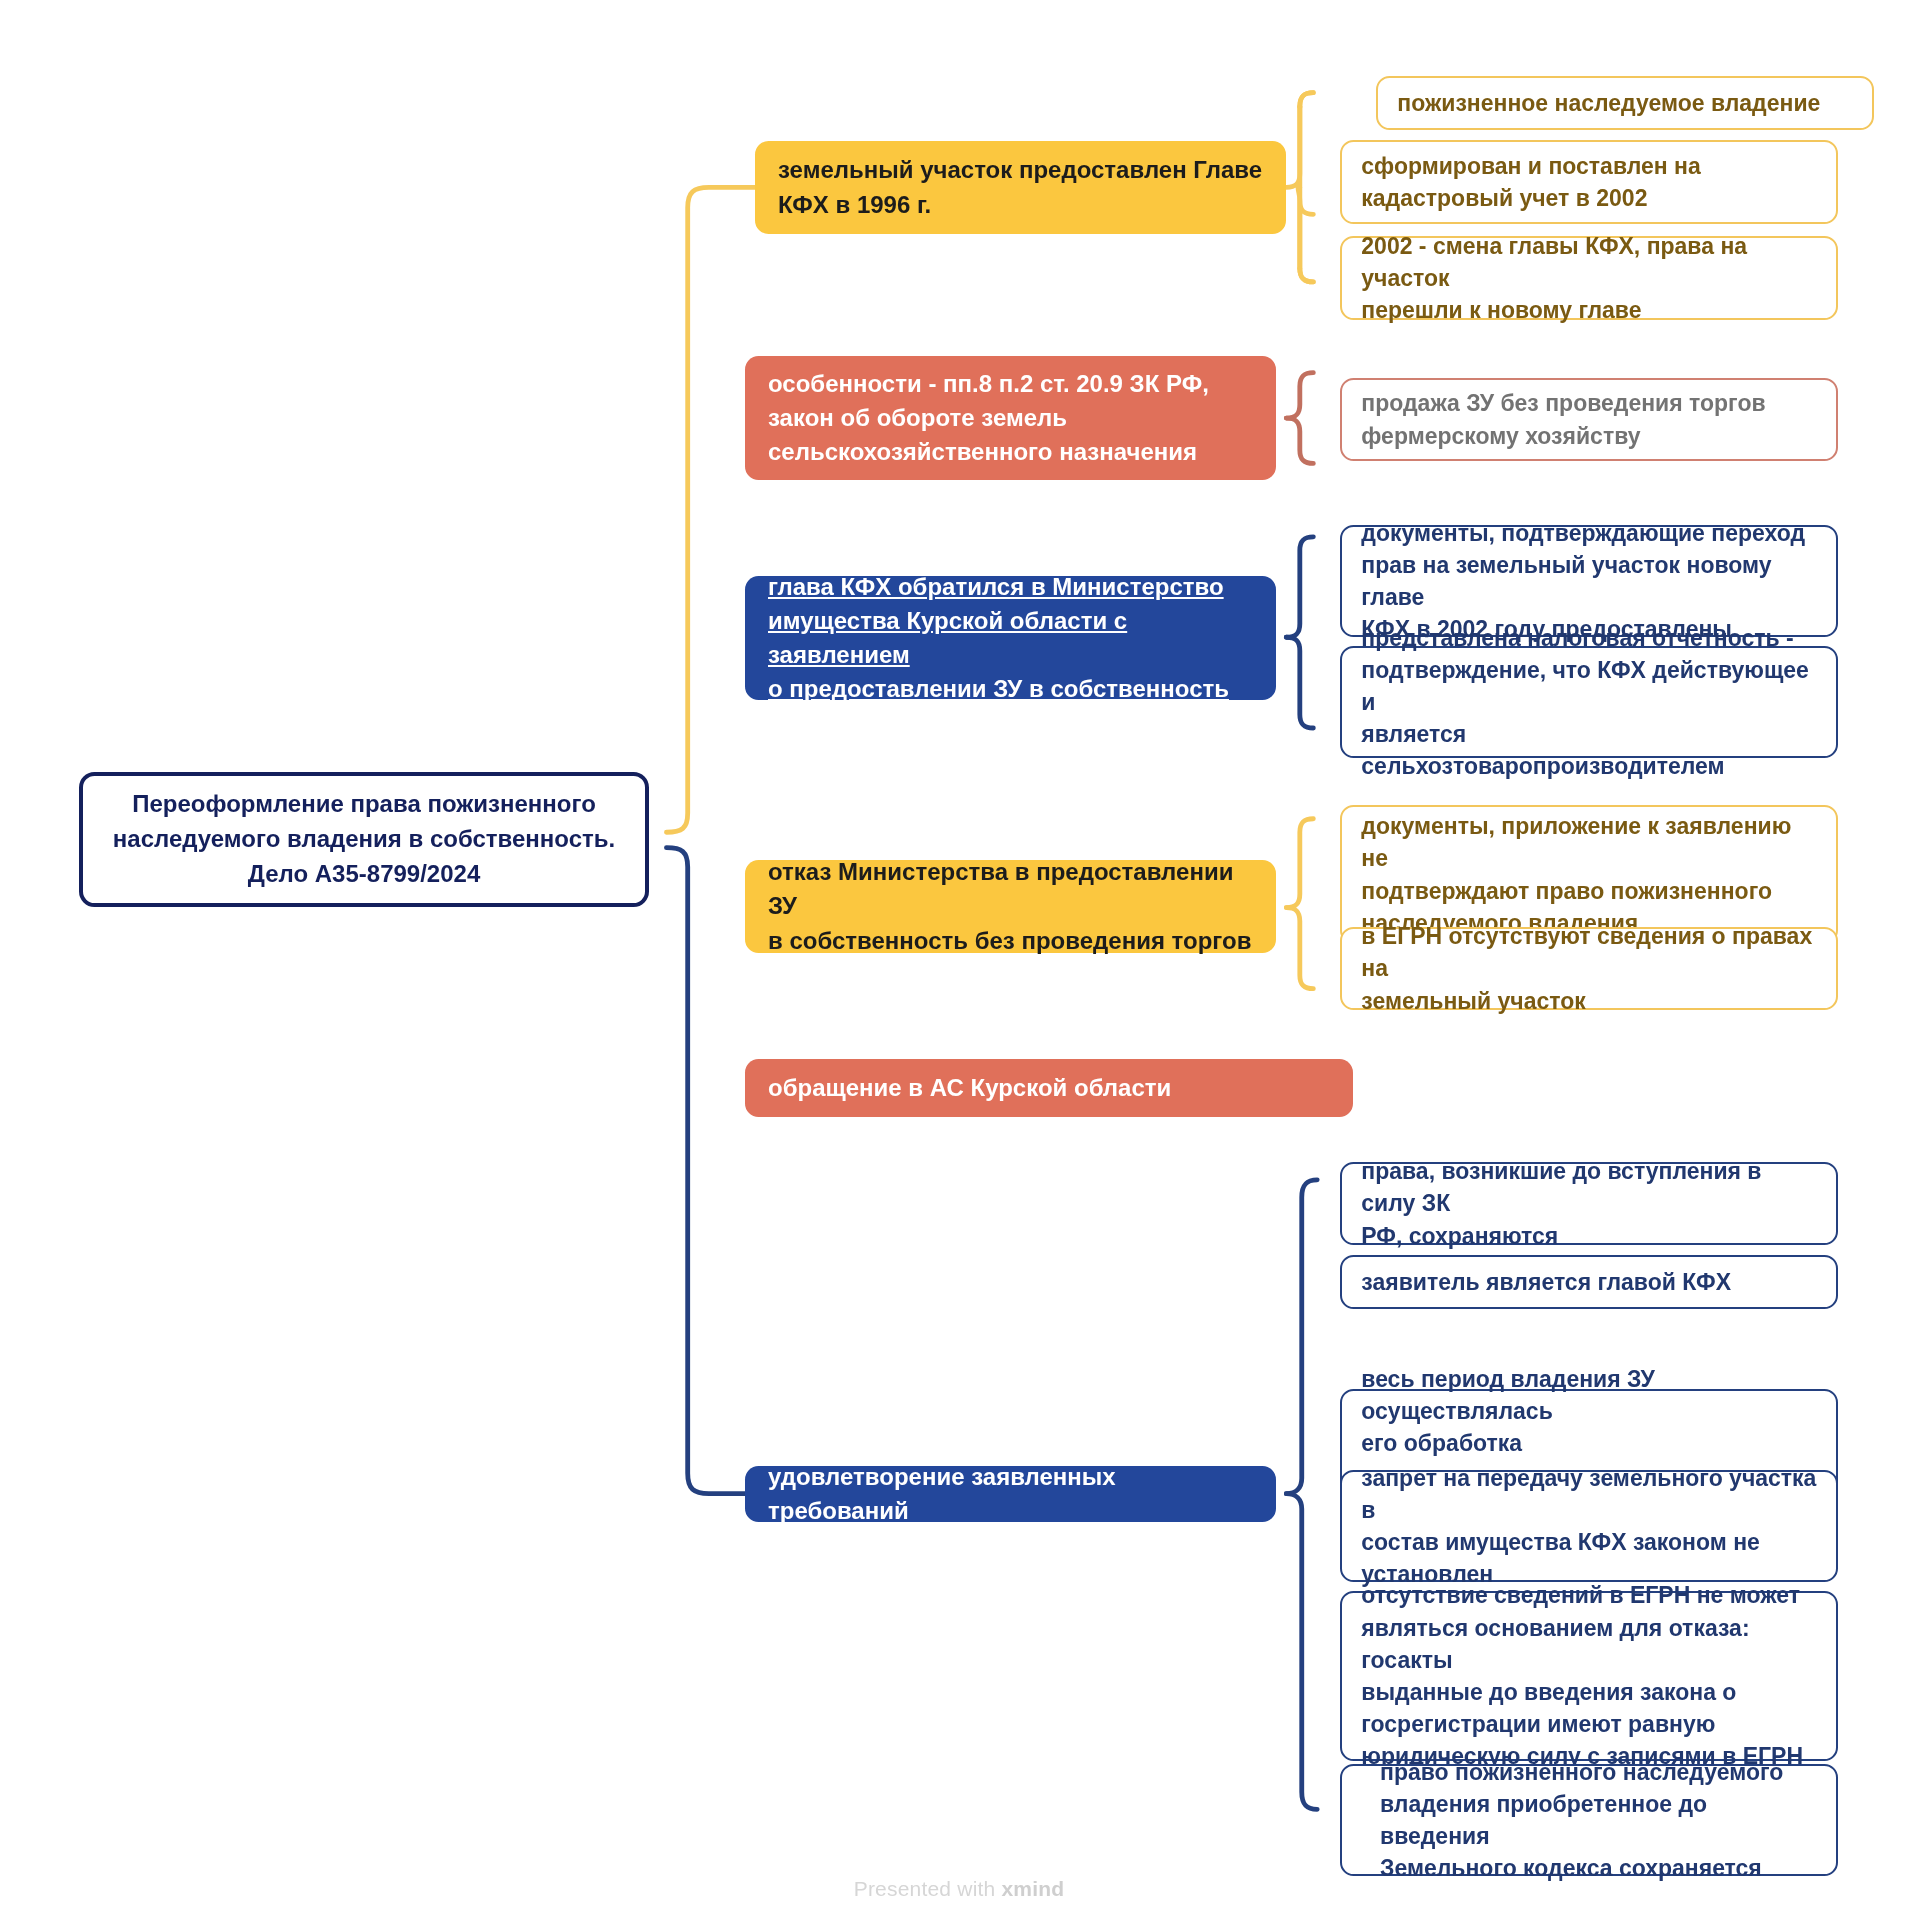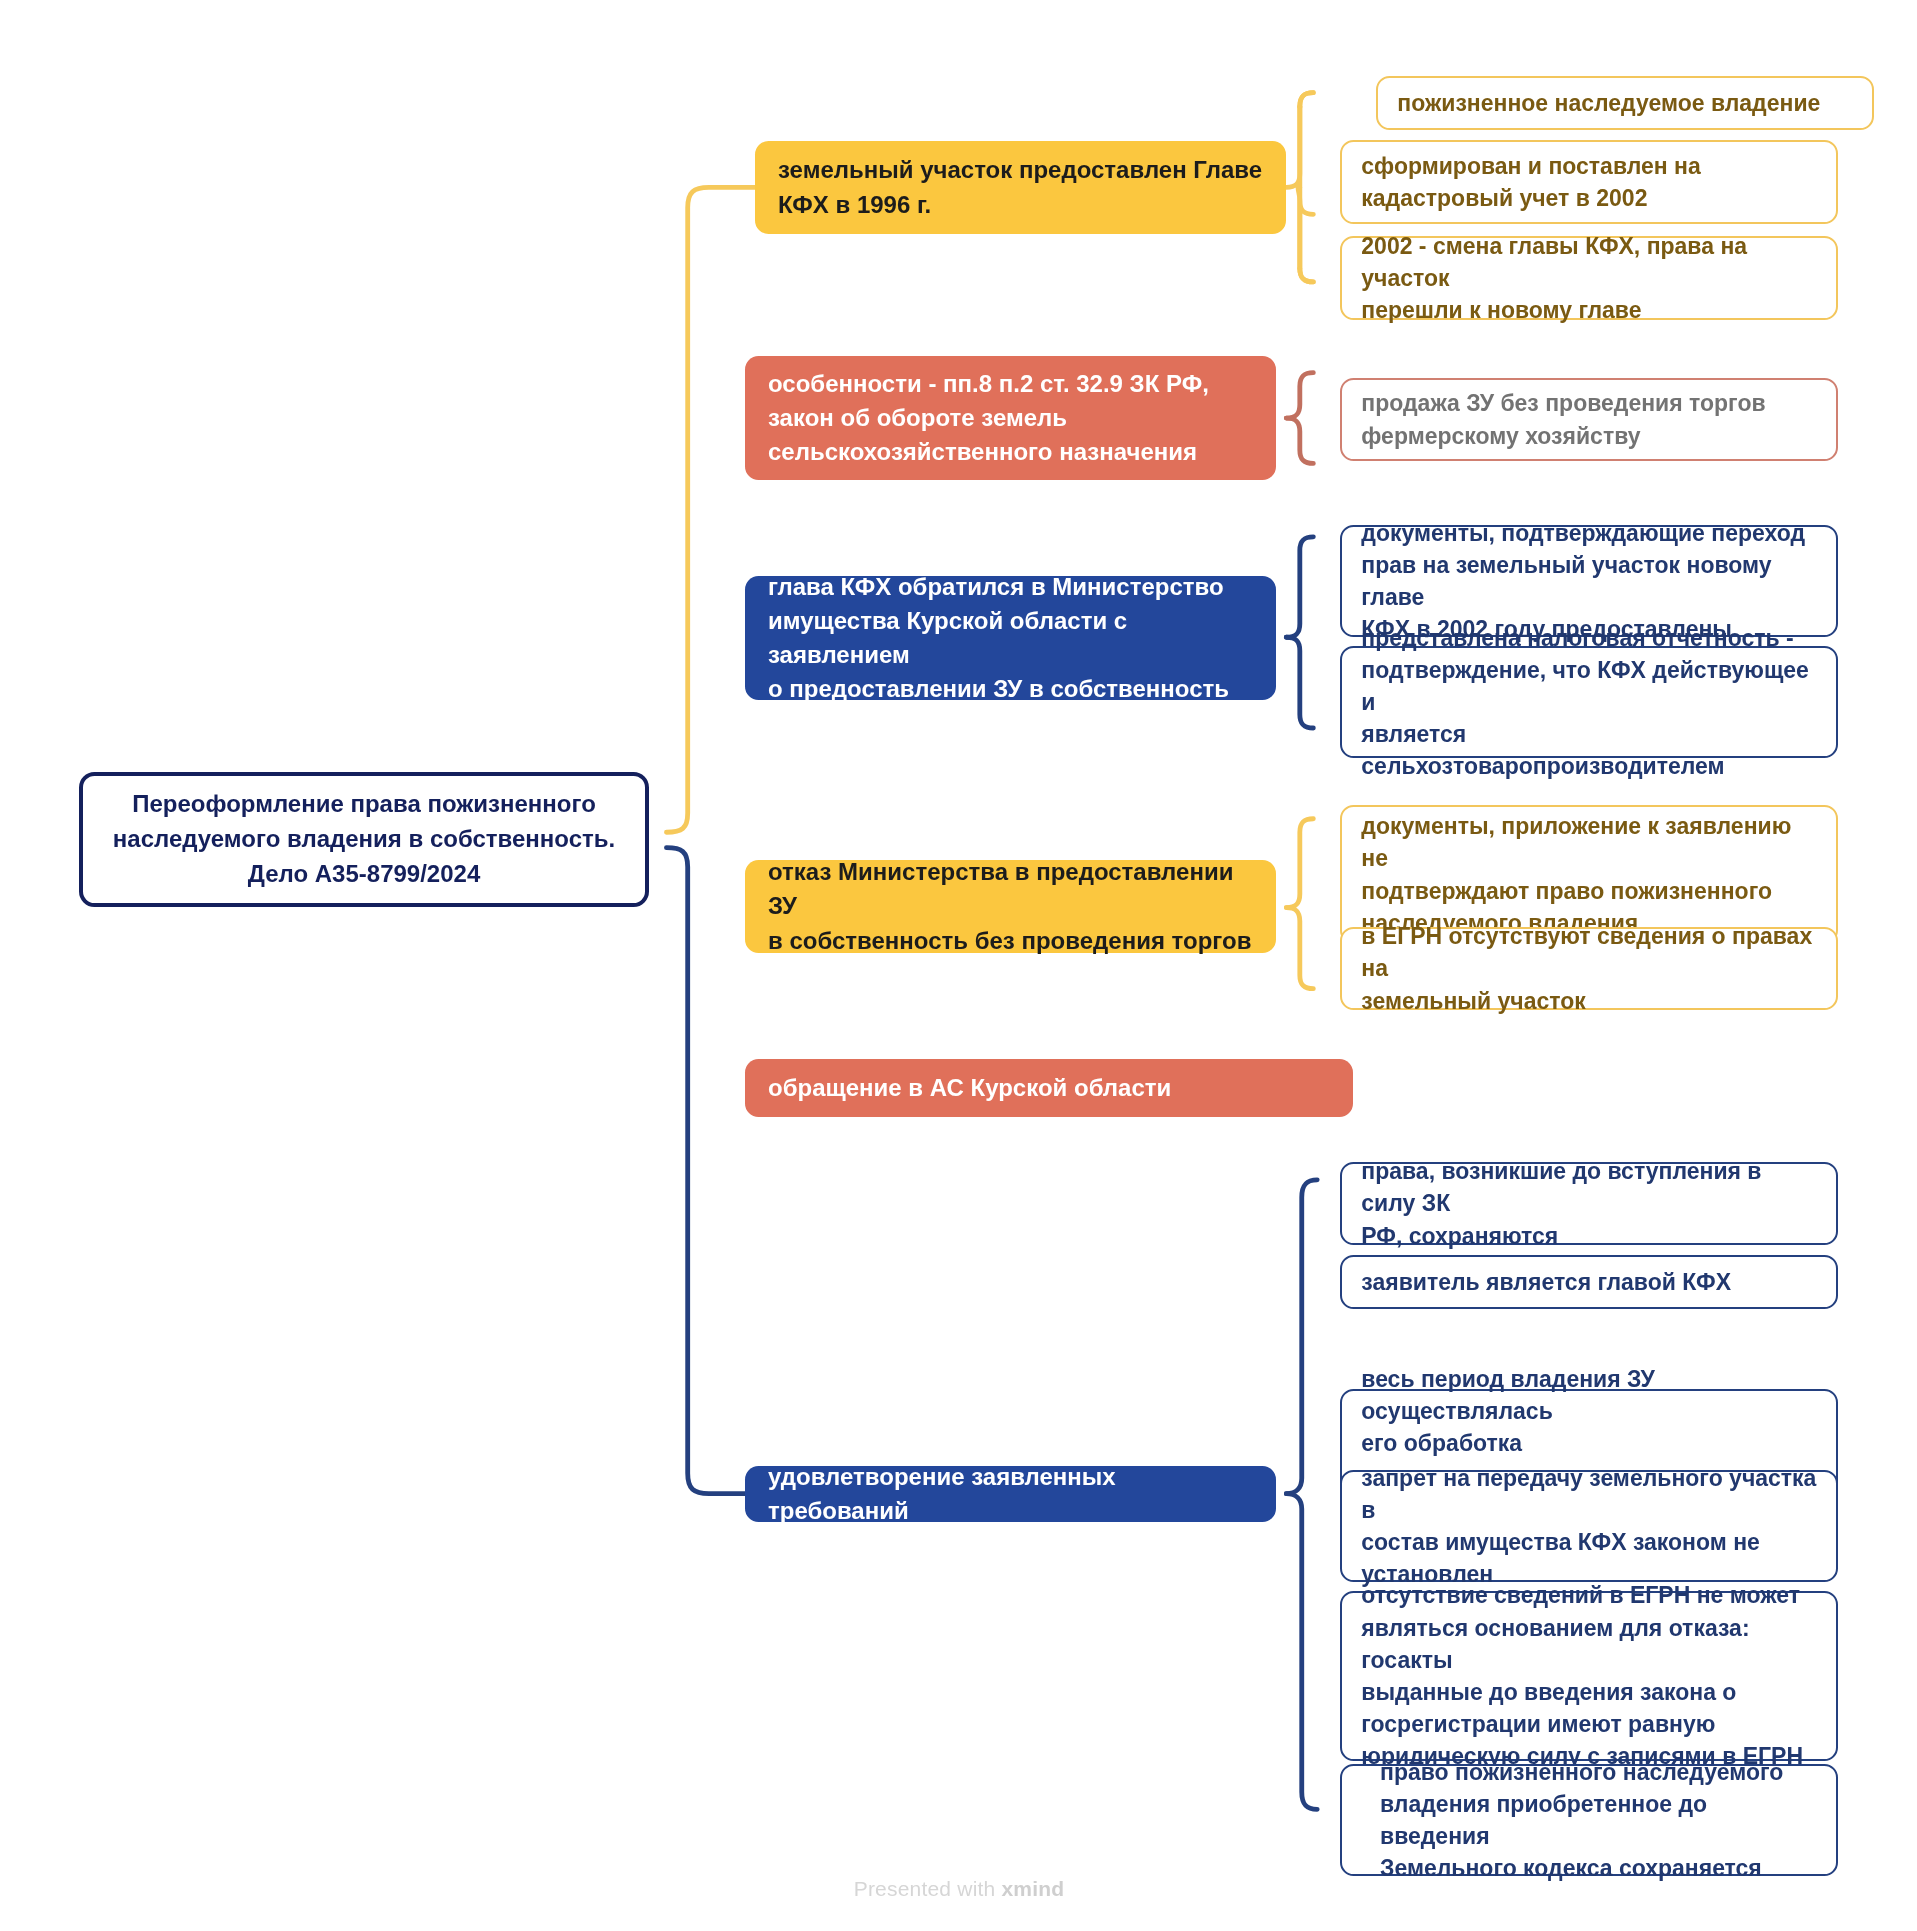--- a/index.html
+++ b/index.html
@@ -90,30 +90,30 @@
   <div class="node leaf yellow" style="left:1340px;top:140px;width:498px;height:84px;">
     <span class="txt">сформирован и поставлен на
 кадастровый учет в 2002</span>
   </div>
   <div class="node leaf yellow" style="left:1340px;top:236px;width:498px;height:84px;">
     <span class="txt">2002 - смена главы КФХ, права на участок
 перешли к новому главе</span>
   </div>
 
   <div class="node branch red" style="left:745px;top:356px;width:531px;height:124px;">
-    <span class="txt">особенности - пп.8 п.2 ст. 32.9 ЗК РФ,
+    <span class="txt">особенности - пп.8 п.2 ст. 20.9 ЗК РФ,
 закон об обороте земель
 сельскохозяйственного назначения</span>
   </div>
   <div class="node leaf red" style="left:1340px;top:378px;width:498px;height:83px;">
     <span class="txt">продажа ЗУ без проведения торгов
 фермерскому хозяйству</span>
   </div>
 
-  <div class="node branch blue" style="left:745px;top:576px;width:531px;height:124px;">
+  <div class="node branch blue" style="left:745px;top:576px;width:531px;height:124px;text-decoration:underline;">
     <span class="txt">глава КФХ обратился в Министерство
 имущества Курской области с заявлением
 о предоставлении ЗУ в собственность</span>
   </div>
   <div class="node leaf blue" style="left:1340px;top:525px;width:498px;height:112px;">
     <span class="txt">документы, подтверждающие  переход
 прав на земельный участок новому главе
 КФХ в 2002 году предоставлены</span>
   </div>
   <div class="node leaf blue" style="left:1340px;top:646px;width:498px;height:112px;">

